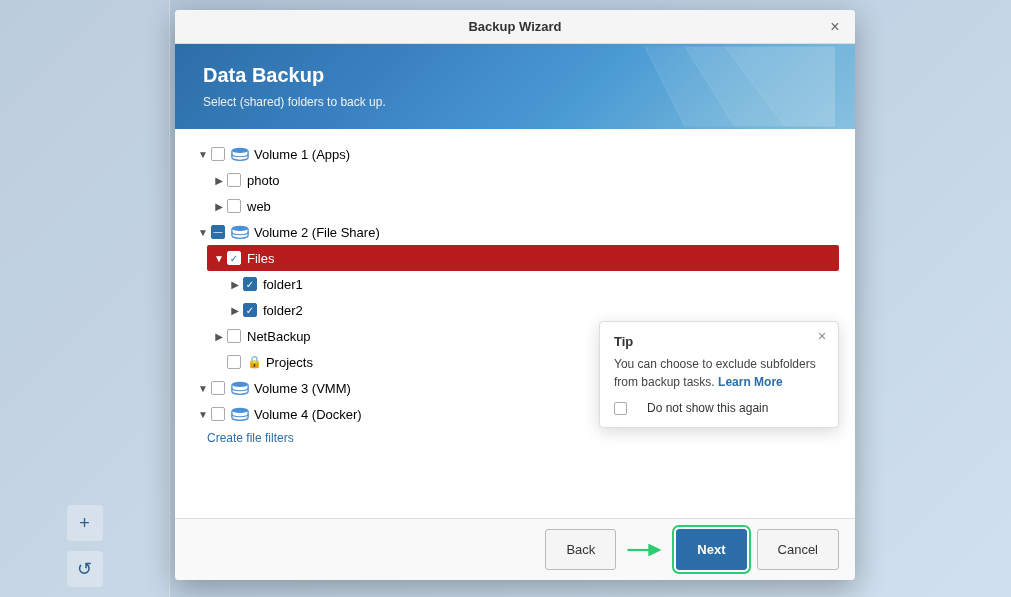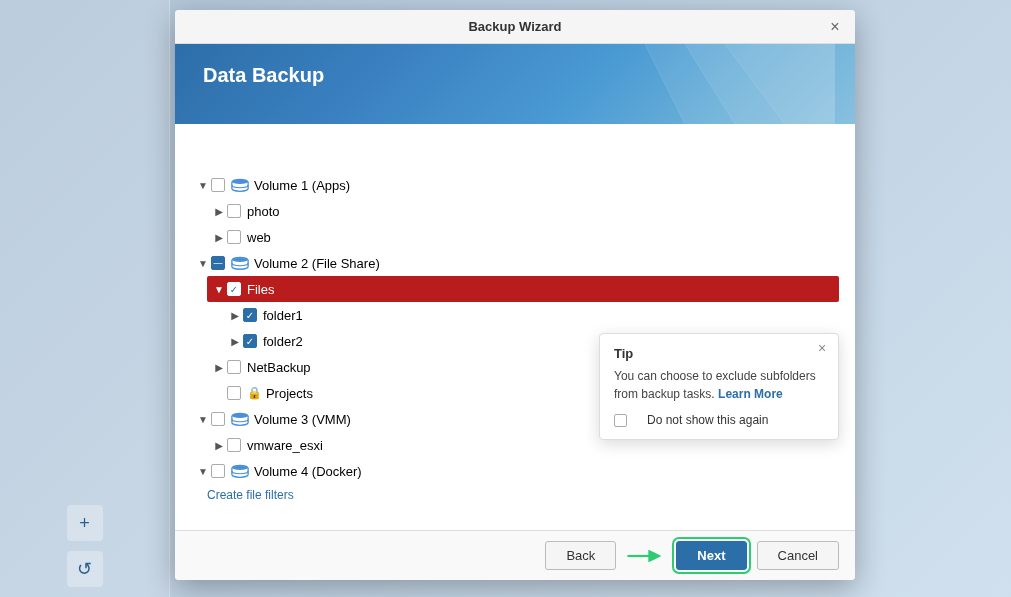--- a/index.html
+++ b/index.html
@@ -152,21 +152,20 @@
       color: rgba(255,255,255,0.9);
       position: relative;
       z-index: 1;
     }
 
     
     .wizard-body {
       display: flex;
       flex: 1;
       overflow: hidden;
-      margin-top: 36px;
     }
 
     .wizard-content {
       flex: 1;
       overflow-y: auto;
       padding: 12px 16px;
       position: relative;
     }
 
     .wizard-content::-webkit-scrollbar {
@@ -309,21 +308,21 @@
       padding: 10px 16px;
       display: flex;
       align-items: center;
       justify-content: flex-end;
       gap: 10px;
       flex-shrink: 0;
       background: #f9f9f9;
     }
 
     .btn {
-      padding: 6px 20px;
+      padding: 12px 20px;
       border-radius: 3px;
       font-size: 13px;
       cursor: pointer;
       border: 1px solid #bbb;
       background: #f5f5f5;
       color: #333;
     }
 
     .btn-primary {
       background: #2c6ea8;
@@ -438,20 +437,21 @@
         <svg viewBox="0 0 250 80" xmlns="http://www.w3.org/2000/svg">
           <polygon points="60,0 250,0 250,80 100,80" fill="rgba(255,255,255,0.08)"></polygon>
           <polygon points="100,0 250,0 250,80 150,80" fill="rgba(255,255,255,0.08)"></polygon>
           <polygon points="140,0 250,0 250,80 200,80" fill="rgba(255,255,255,0.06)"></polygon>
           <line x1="60" y1="0" x2="100" y2="80" stroke="rgba(255,255,255,0.12)" stroke-width="1"></line>
           <line x1="100" y1="0" x2="150" y2="80" stroke="rgba(255,255,255,0.12)" stroke-width="1"></line>
           <line x1="140" y1="0" x2="200" y2="80" stroke="rgba(255,255,255,0.12)" stroke-width="1"></line>
         </svg>
       </div>
       <div class="wizard-header-title">Data Backup</div>
+      <div class="wizard-header-subtitle">Select (shared) folders to back up.</div>
     </div>
 
     <div class="wizard-body">
       <div class="wizard-content">
 
         
         <div class="tree-item">
           <span class="tree-arrow down"></span>
           <div class="checkbox"></div>
           <span class="volume-icon">
@@ -536,25 +536,20 @@
             <svg viewBox="0 0 20 14" xmlns="http://www.w3.org/2000/svg">
               <ellipse cx="10" cy="3" rx="9" ry="3" fill="#4a90d9"></ellipse>
               <path d="M1,3 L1,11 C1,12.66 5,14 10,14 C15,14 19,12.66 19,11 L19,3" fill="none" stroke="#4a90d9" stroke-width="1.5"></path>
               <path d="M1,7 C1,8.66 5,10 10,10 C15,10 19,8.66 19,7" fill="none" stroke="#4a90d9" stroke-width="1.2"></path>
             </svg>
           </span>
           <span class="item-label">Volume 3 (VMM)</span>
         </div>
 
         
-        <div class="tree-item indent-1">
-          <span class="tree-arrow right"></span>
-          <div class="checkbox"></div>
-          <span class="item-label">vmware_esxi</span>
-        </div>
 
         
         <div class="tree-item">
           <span class="tree-arrow down"></span>
           <div class="checkbox"></div>
           <span class="volume-icon">
             <svg viewBox="0 0 20 14" xmlns="http://www.w3.org/2000/svg">
               <ellipse cx="10" cy="3" rx="9" ry="3" fill="#4a90d9"></ellipse>
               <path d="M1,3 L1,11 C1,12.66 5,14 10,14 C15,14 19,12.66 19,11 L19,3" fill="none" stroke="#4a90d9" stroke-width="1.5"></path>
               <path d="M1,7 C1,8.66 5,10 10,10 C15,10 19,8.66 19,7" fill="none" stroke="#4a90d9" stroke-width="1.2"></path>

